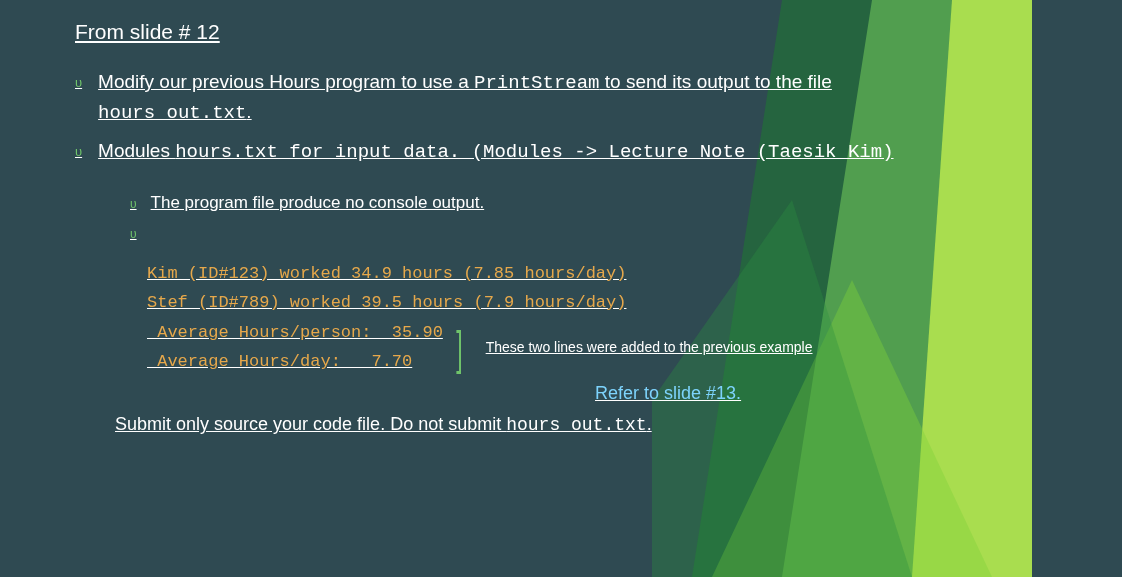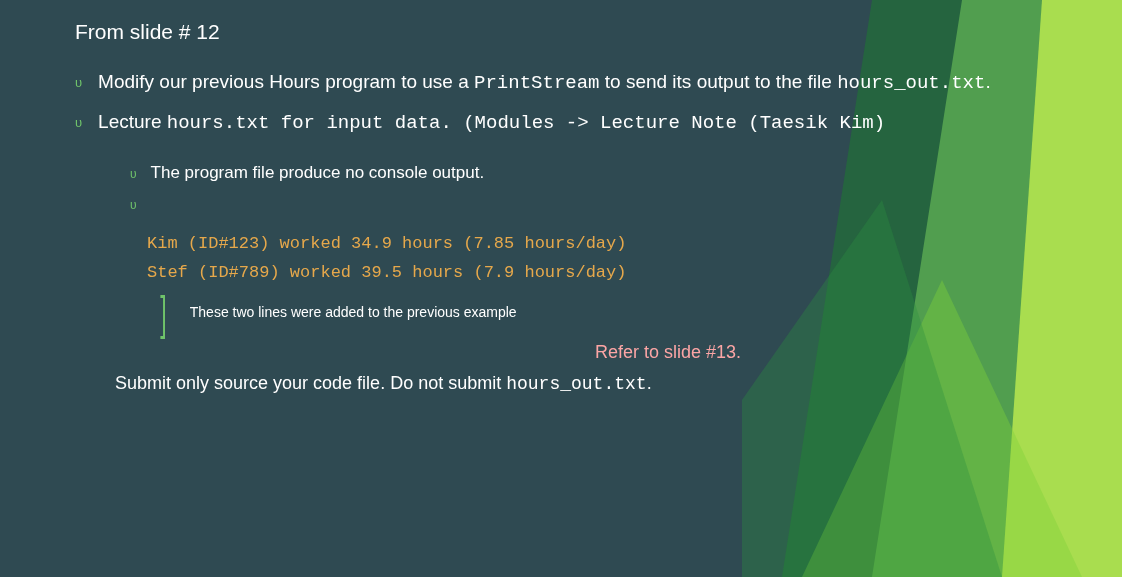--- a/index.html
+++ b/index.html
@@ -7,23 +7,24 @@
     padding: 0;
     width: 1122px;
     height: 577px;
     overflow: hidden;
     font-family: "Segoe UI", Arial, sans-serif;
     background: #2f4a52;
     color: #ffffff;
   }
   .slide {
     position: relative;
-    width: 1122px;
+    width: 1032px;
     height: 577px;
     box-sizing: border-box;
+    text-decoration: underline;
   }
   .bg-shapes {
     position: absolute;
     top: 0; right: 0;
     width: 380px;
     height: 577px;
     pointer-events: none;
   }
   .content {
     position: relative;
@@ -93,21 +94,21 @@
     font-family: Arial, sans-serif;
     transform: scaleX(0.5);
   }
   .annotation {
     color: #ffffff;
     font-family: "Segoe UI", Arial, sans-serif;
     font-size: 14px;
     margin-left: 14px;
   }
   .refer {
-    color: #fca5a5;
+    color: #7dd3fc;
     font-size: 18px;
     margin-top: 6px;
     margin-left: 520px;
     font-family: "Segoe UI", Arial, sans-serif;
   }
   .submit-line {
     margin-left: 40px;
     margin-top: 10px;
     font-size: 18px;
   }
@@ -129,39 +130,43 @@
   <div class="content">
     <div class="title">From slide # 12</div>
 
     <div class="bullet1">
       <span class="arrow">υ</span>
       <span class="text"><span>Modify our previous Hours program to use a </span><span class="mono">PrintStream</span><span> to send its output to the file </span><span class="mono">hours_out.txt</span><span>.</span></span>
     </div>
 
     <div class="bullet1">
       <span class="arrow">υ</span>
-      <span class="text"><span>Lecture </span><span class="mono">hours.txt for input data.  (Modules -&gt; Lecture Note (Taesik Kim)</span></span>
+      <span class="text"><span>Modules </span><span class="mono">hours.txt for input data.  (Modules -&gt; Lecture Note (Taesik Kim)</span></span>
     </div>
 
     <div class="spacer-top"></div>
 
     <div class="bullet2">
       <span class="arrow">υ</span>
       <span class="text"><span>The program file produce no console output.</span></span>
     </div>
 
     <div class="bullet2">
       <span class="arrow">υ</span>
     </div>
 
     <div class="output-block">
       <div class="output-row">Kim (ID#123) worked 34.9 hours (7.85 hours/day)</div>
       <div class="output-row">Stef (ID#789) worked 39.5 hours (7.9 hours/day)</div>
 
       <div class="avg-wrap">
+        <div class="avg-lines">
+          <div class="output-row"> Average Hours/person:  35.90</div>
+          <div class="output-row"> Average Hours/day:   7.70</div>
+        </div>
         <span class="bracket">]</span>
         <span class="annotation">These two lines were added to the previous example</span>
       </div>
     </div>
 
     <div class="refer">Refer to slide #13.</div>
 
     <div class="submit-line"><span>Submit only source your code file. Do not submit </span><span class="mono">hours_out.txt</span><span>.</span></div>
   </div>
 </div>

